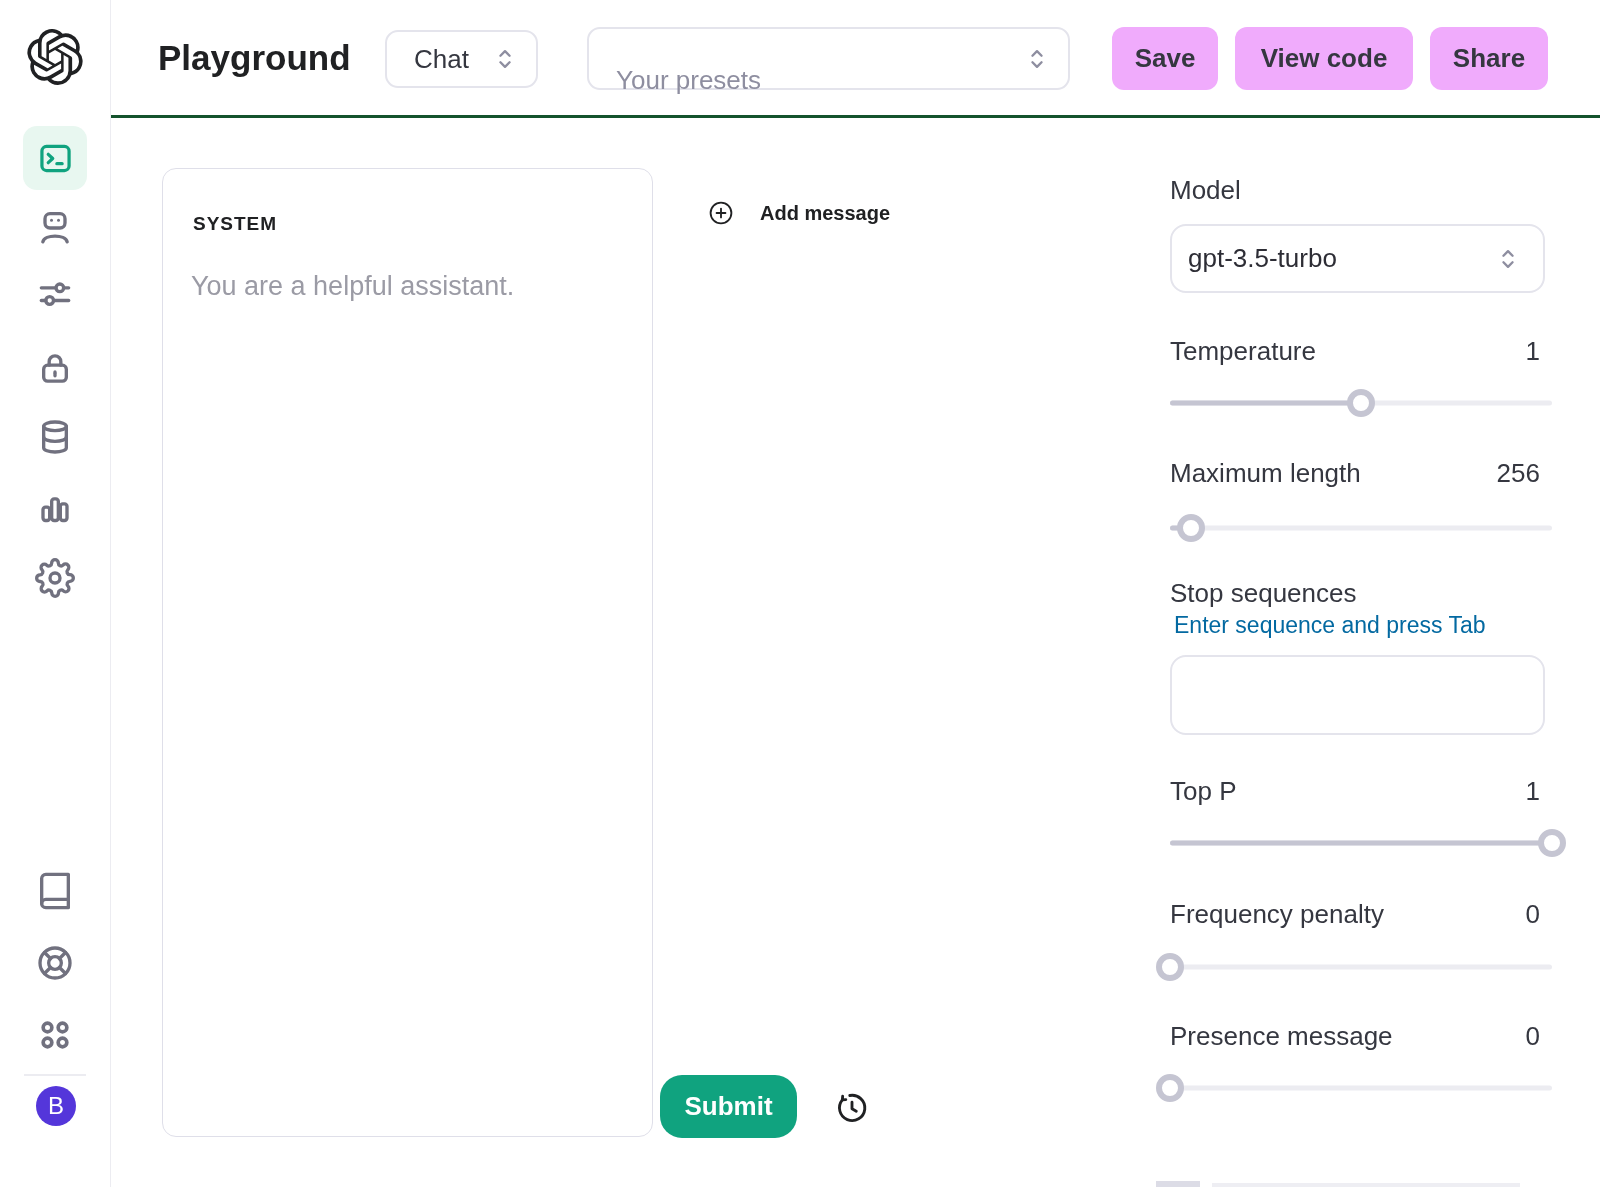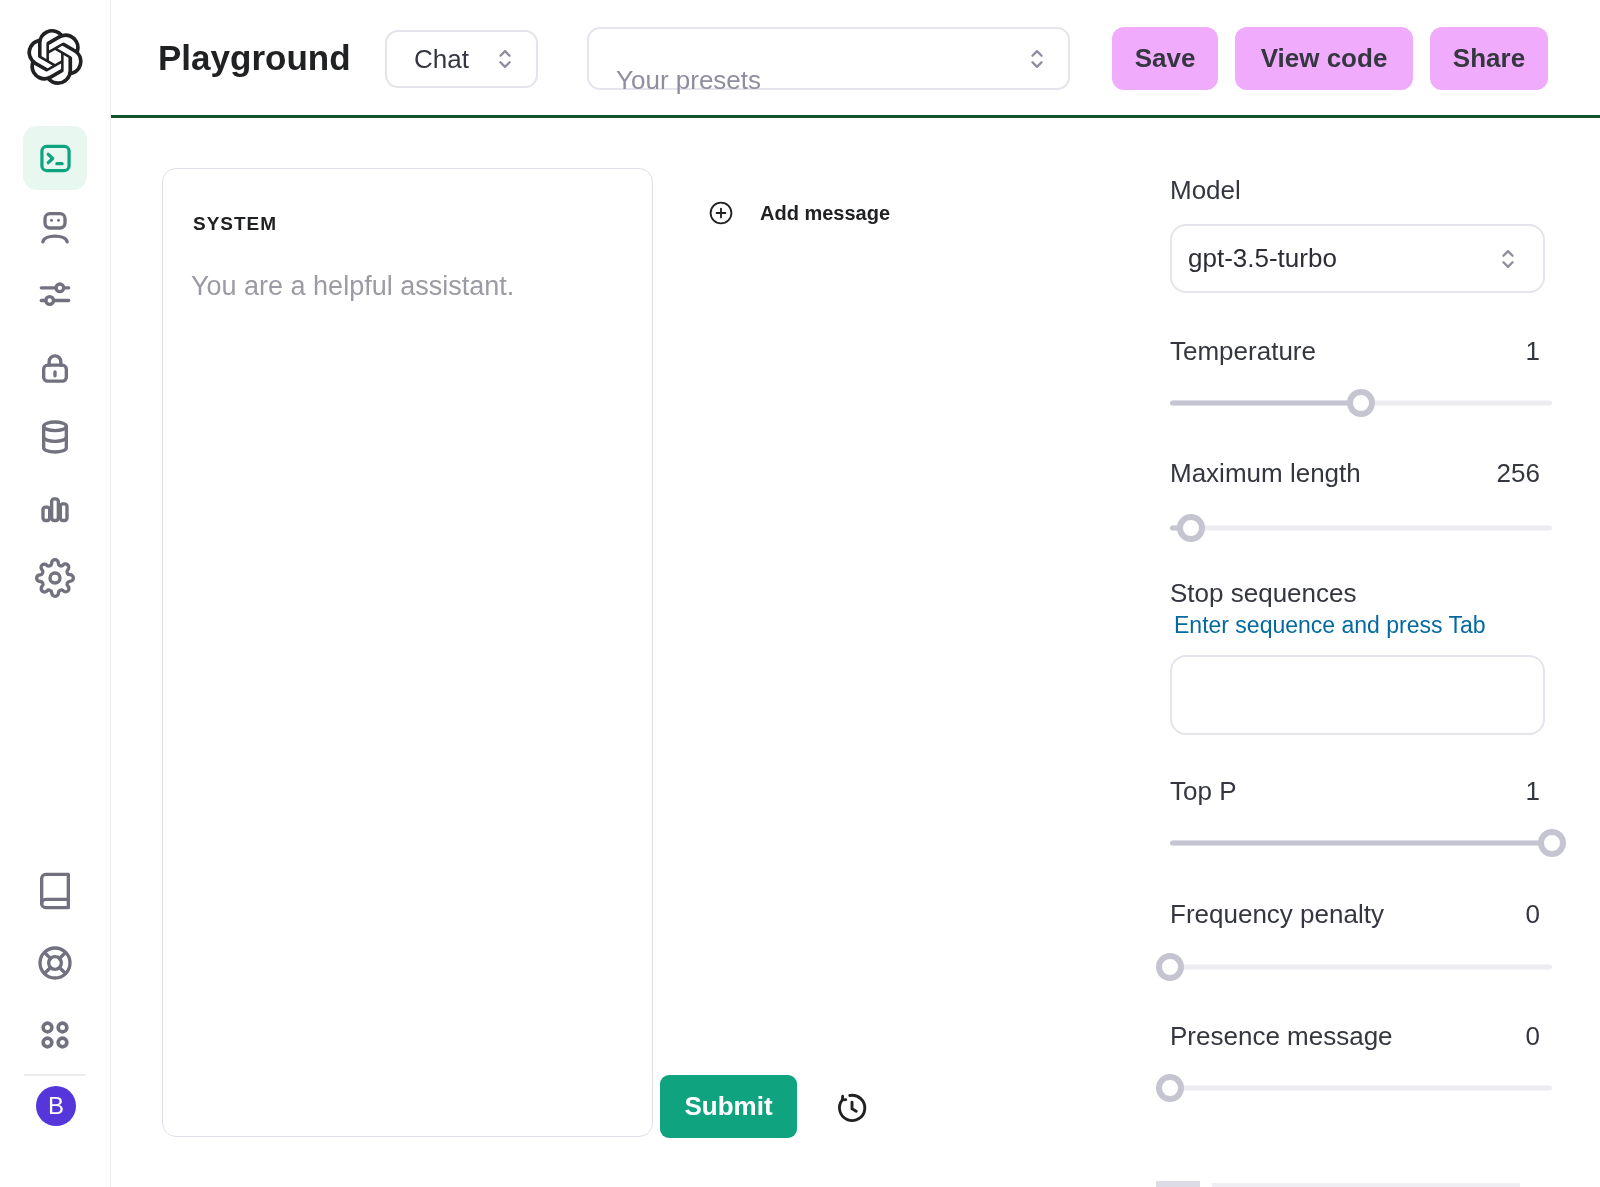--- a/index.html
+++ b/index.html
@@ -45,21 +45,21 @@
                border:1.5px solid #dfdfe9;border-radius:14px;box-sizing:border-box;}
   .system-label{position:absolute;left:30px;top:44px;font-size:19px;font-weight:700;
                 letter-spacing:1px;color:#202123;}
   .system-placeholder{position:absolute;left:28px;top:102px;right:20px;font-size:27px;
                       color:#9b9ba5;cursor:text;}
   .add-message{position:absolute;left:708px;top:200px;display:flex;align-items:center;
                gap:26px;cursor:pointer;}
   .add-message svg{width:26px;height:26px;color:#202123;}
   .add-message .lbl{font-size:20px;font-weight:700;color:#202123;white-space:nowrap;}
   .submit-btn{position:absolute;left:660px;top:1075px;width:137px;height:63px;background:#10a37f;
-              border:none;border-radius:9px;color:#fff;font-family:inherit;font-size:26px;
+              border:none;border-radius:22px;color:#fff;font-family:inherit;font-size:26px;
               font-weight:700;display:flex;align-items:center;justify-content:center;cursor:pointer;}
   .history-btn{position:absolute;left:833px;top:1089px;width:38px;height:38px;background:none;
                border:none;padding:0;cursor:pointer;color:#202123;}
   .history-btn svg{width:100%;height:100%;display:block;}
 
   
   .params{position:absolute;left:1170px;top:0;width:382px;height:100%;}
   .p-label{position:absolute;left:0;font-size:26px;color:#353740;white-space:nowrap;}
   .p-row{position:absolute;left:0;right:12px;display:flex;justify-content:space-between;
          font-size:26px;color:#353740;}

